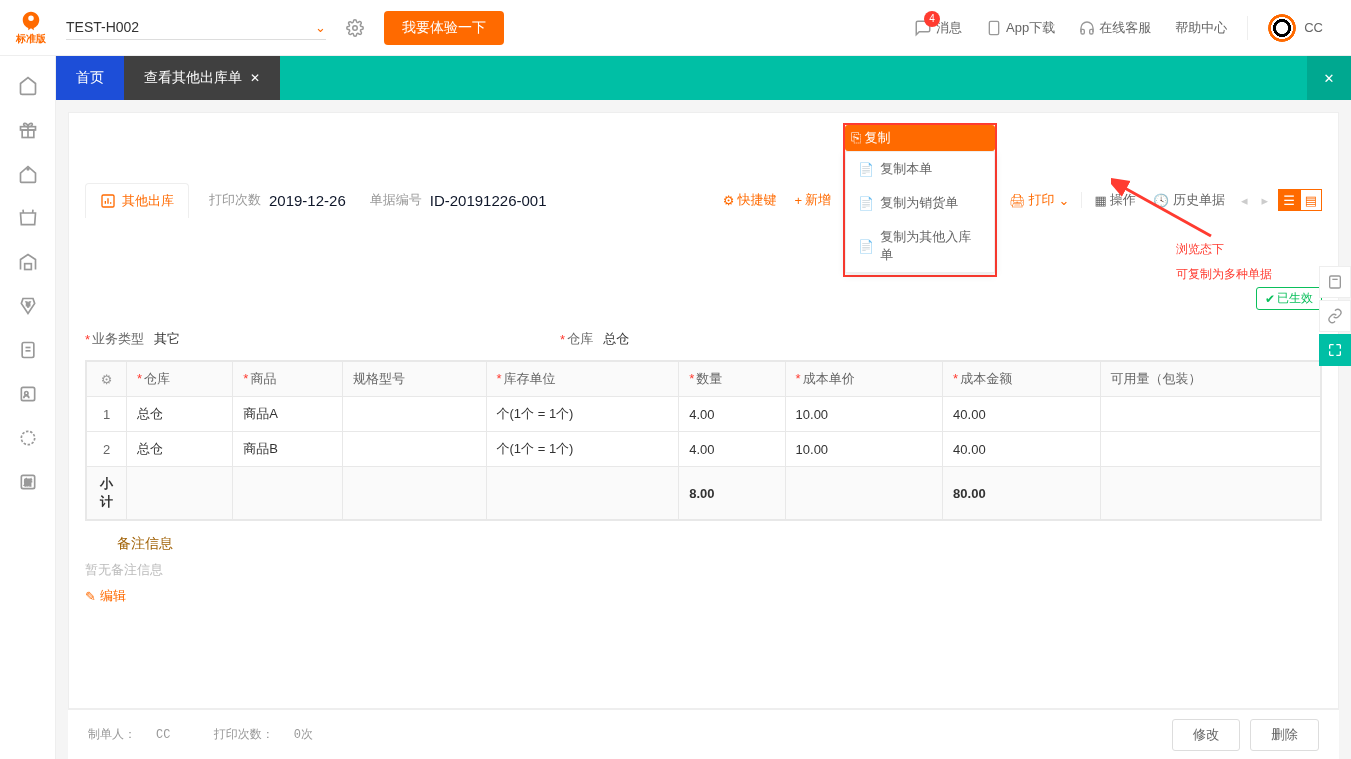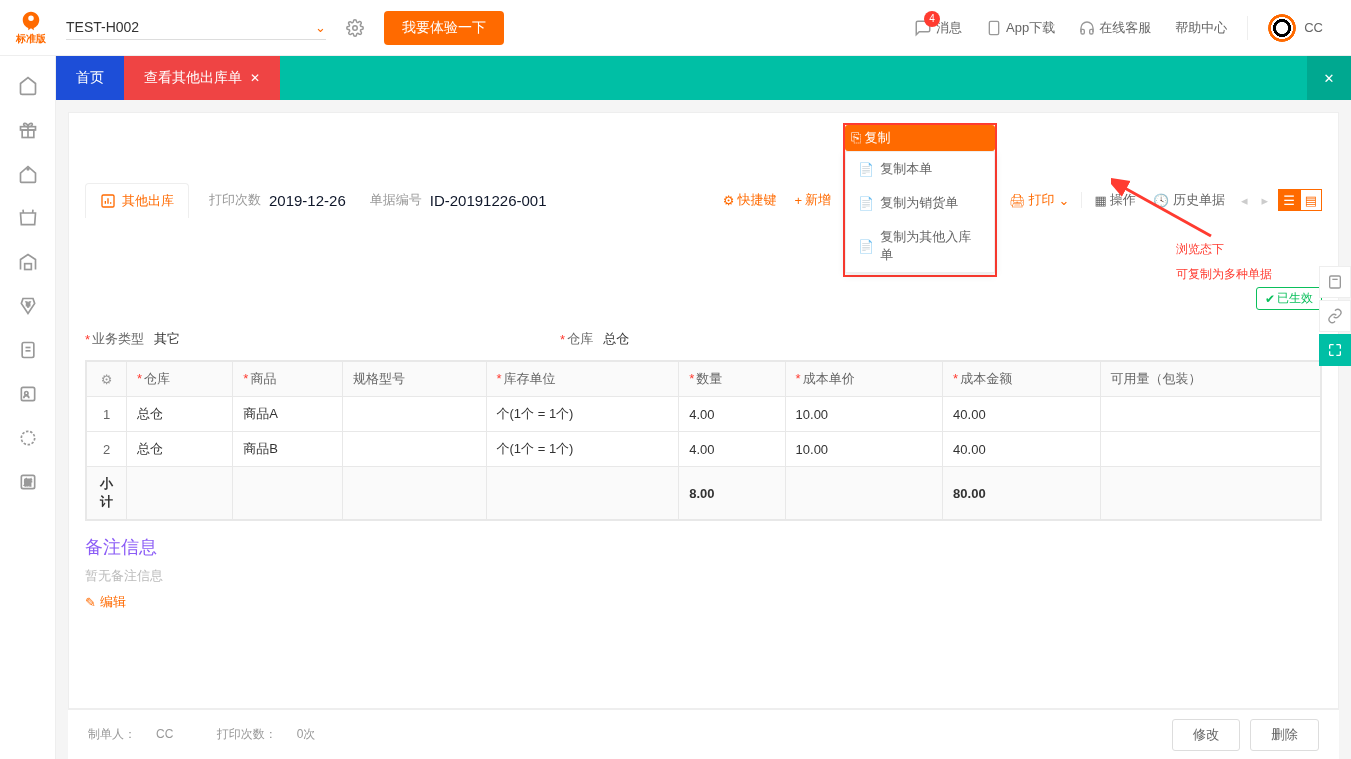--- a/index.html
+++ b/index.html
@@ -25,21 +25,21 @@
 
 
 .layout { display: flex; height: calc(100vh - 56px); }
 .sidebar { width: 56px; background: #fff; border-right: 1px solid #eee; display: flex; flex-direction: column; align-items: center; padding-top: 8px; }
 .sidebar .sb-item { width: 36px; height: 36px; display: flex; align-items: center; justify-content: center; color: #999; margin: 4px 0; cursor: pointer; border-radius: 4px; }
 
 
 .tabs { height: 44px; background: #00bfa5; display: flex; align-items: stretch; }
 .tab { display: flex; align-items: center; padding: 0 20px; color: #fff; cursor: pointer; font-size: 14px; }
 .tab.home { background: #1d4ed8; }
-.tab.active { background: #ef4444; }
+.tab.active { background: #404040; }
 .tab .close { margin-left: 8px; font-size: 12px; }
 .tabs-close { margin-left: auto; width: 44px; display: flex; align-items: center; justify-content: center; color: #fff; cursor: pointer; background: #00a890; }
 
 
 .content { flex: 1; display: flex; flex-direction: column; background: #f5f5f5; overflow: hidden; position: relative; }
 .page { margin: 12px 12px 0 12px; background: #fff; flex: 1; display: flex; flex-direction: column; border: 1px solid #eee; overflow: hidden; }
 
 
 .page-hd { display: flex; align-items: center; padding: 10px 16px 0 16px; }
 .page-tab { border: 1px solid #eee; border-bottom: none; border-radius: 4px 4px 0 0; padding: 8px 14px; display: flex; align-items: center; color: #ff6a00; font-weight: 500; }
@@ -82,38 +82,38 @@
 th, td { border: 1px solid #e8e8e8; padding: 8px 10px; text-align: left; font-size: 13px; }
 th { background: #fafafa; color: #666; font-weight: normal; }
 th .req { color: #ff3b30; margin-right: 2px; }
 .row-idx { text-align: center; color: #666; width: 40px; }
 .settings-th { width: 40px; text-align: center; color: #999; }
 .subtotal-row td { background: #fafafa; font-weight: bold; }
 .subtotal-label { text-align: center; }
 
 
 .remarks { padding: 14px 16px; }
-.remarks-title { color: #8b5cf6; font-size: 18px; margin-bottom: 8px; }
+.remarks-title { color: #a16207; font-size: 14px; margin-bottom: 8px; margin-left: 32px; }
 .remarks-empty { color: #bbb; font-size: 13px; margin-bottom: 8px; }
 .edit-link { color: #ff6a00; cursor: pointer; display: flex; align-items: center; }
 .edit-link .ico { margin-right: 4px; }
 
 
 .annotation { position: absolute; color: #ff3b30; font-size: 12px; pointer-events: none; }
 .arrow-svg { position: absolute; pointer-events: none; }
 
 
 .right-rail { position: absolute; right: 0; top: 210px; width: 32px; display: flex; flex-direction: column; }
 .rr-item { width: 32px; height: 32px; background: #fff; border: 1px solid #eee; display: flex; align-items: center; justify-content: center; color: #999; cursor: pointer; margin-bottom: 2px; }
 .rr-item.active { background: #00bfa5; color: #fff; border-color: #00bfa5; }
 
 
 .footer { height: 50px; background: #fff; border-top: 1px solid #eee; display: flex; align-items: center; padding: 0 20px; margin: 0 12px 0 12px; }
 .footer-info { color: #999; font-size: 12px; }
-.footer-info span { margin-right: 20px; }
+.footer-info span { margin-right: 20px; font-family: Liberation Mono, monospace; }
 .footer-spacer { flex: 1; }
 .footer-btn { border: 1px solid #ddd; background: #fff; padding: 6px 20px; border-radius: 3px; margin-left: 10px; cursor: pointer; color: #666; }
 
 svg { display: block; }
 </style>
 </head>
 <body>
 
 <div class="header">
   <div class="logo">

